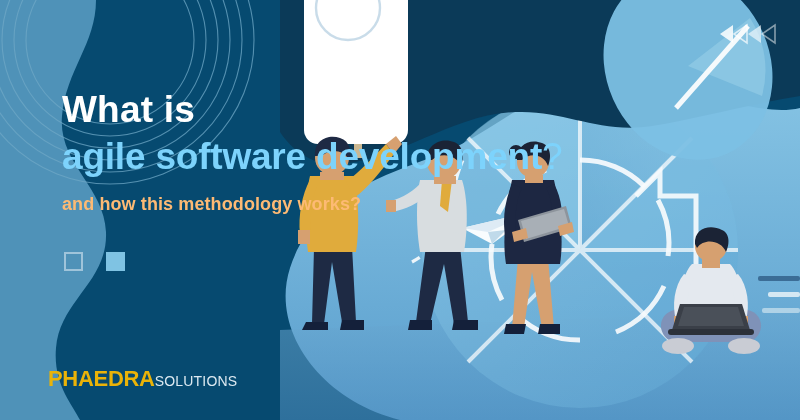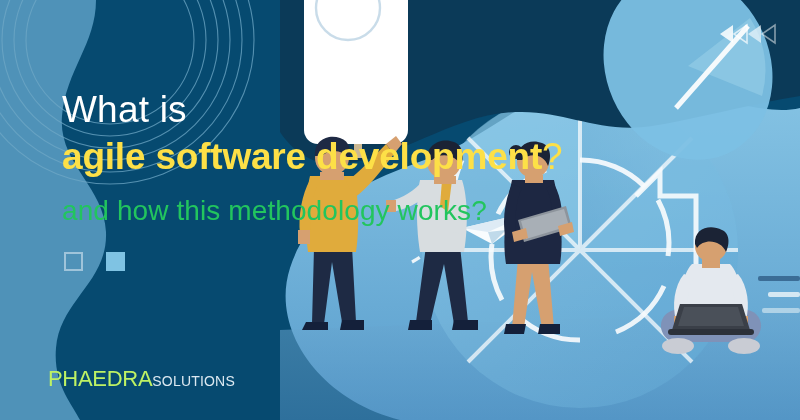--- a/index.html
+++ b/index.html
@@ -11,41 +11,41 @@
 
   
   .left-band{position:absolute;left:0;top:0;width:140px;height:420px;}
 
   
   .arcs{position:absolute;left:-40px;top:-110px;width:300px;height:300px;}
 
   
   .copy{position:absolute;left:62px;top:88px;width:480px;}
   .line1{
-    font-size:37px;line-height:1.18;font-weight:400;color:#ffffff;
+    font-size:37px;line-height:1.18;font-weight:700;color:#ffffff;
     letter-spacing:.2px;white-space:nowrap;
   }
   .line2{
-    font-size:37px;line-height:1.22;font-weight:700;color:#fde047;
+    font-size:37px;line-height:1.22;font-weight:700;color:#7dd3fc;
     letter-spacing:-.2px;white-space:nowrap;margin-top:2px;
   }
   .line2 .qm{font-weight:300;}
   .line3{
-    font-size:28px;line-height:1.3;font-weight:400;color:#22c55e;
+    font-size:18px;line-height:1.3;font-weight:700;color:#fdba74;
     letter-spacing:.1px;white-space:nowrap;margin-top:14px;
   }
 
   
   .squares{position:absolute;left:64px;top:252px;display:flex;gap:23px;}
   .sq-outline{width:19px;height:19px;border:2px solid #9fc4da;box-sizing:border-box;background:transparent;}
   .sq-filled{width:19px;height:19px;background:#7fc3e3;}
 
   
   .logo{position:absolute;left:48px;top:366px;white-space:nowrap;}
-  .logo .b{font-size:22px;font-weight:400;color:#bef264;letter-spacing:-.3px;}
+  .logo .b{font-size:22px;font-weight:700;color:#eab308;letter-spacing:-.3px;}
   .logo .l{font-size:14px;font-weight:300;color:#dce9f1;letter-spacing:.2px;}
 
   
   .tri-row{position:absolute;right:22px;top:23px;display:flex;align-items:center;}
 
   
   .illus{position:absolute;right:0;top:0;width:520px;height:420px;}
 </style>
 </head>
 <body>

